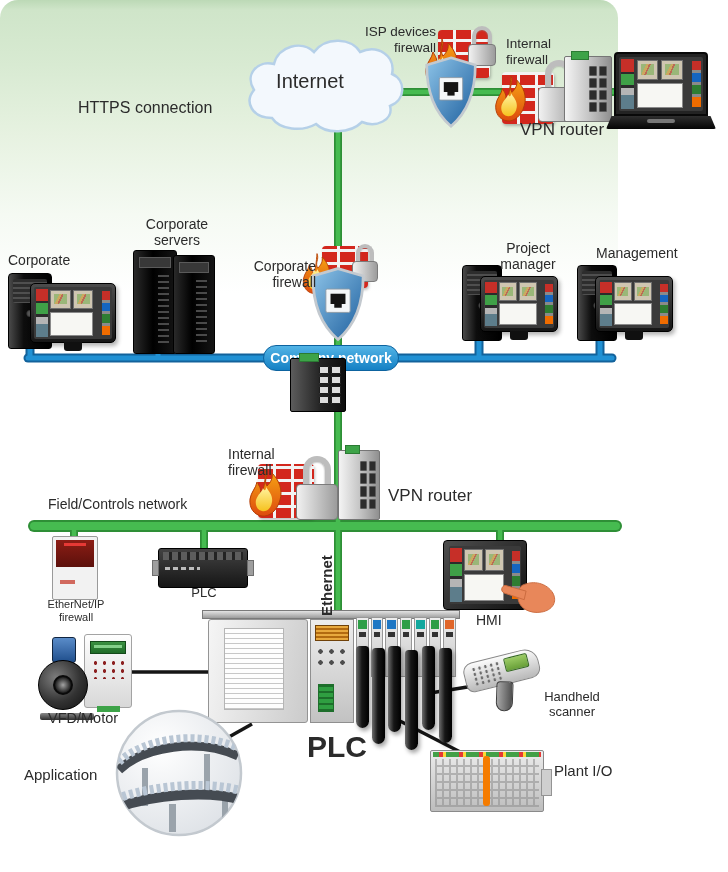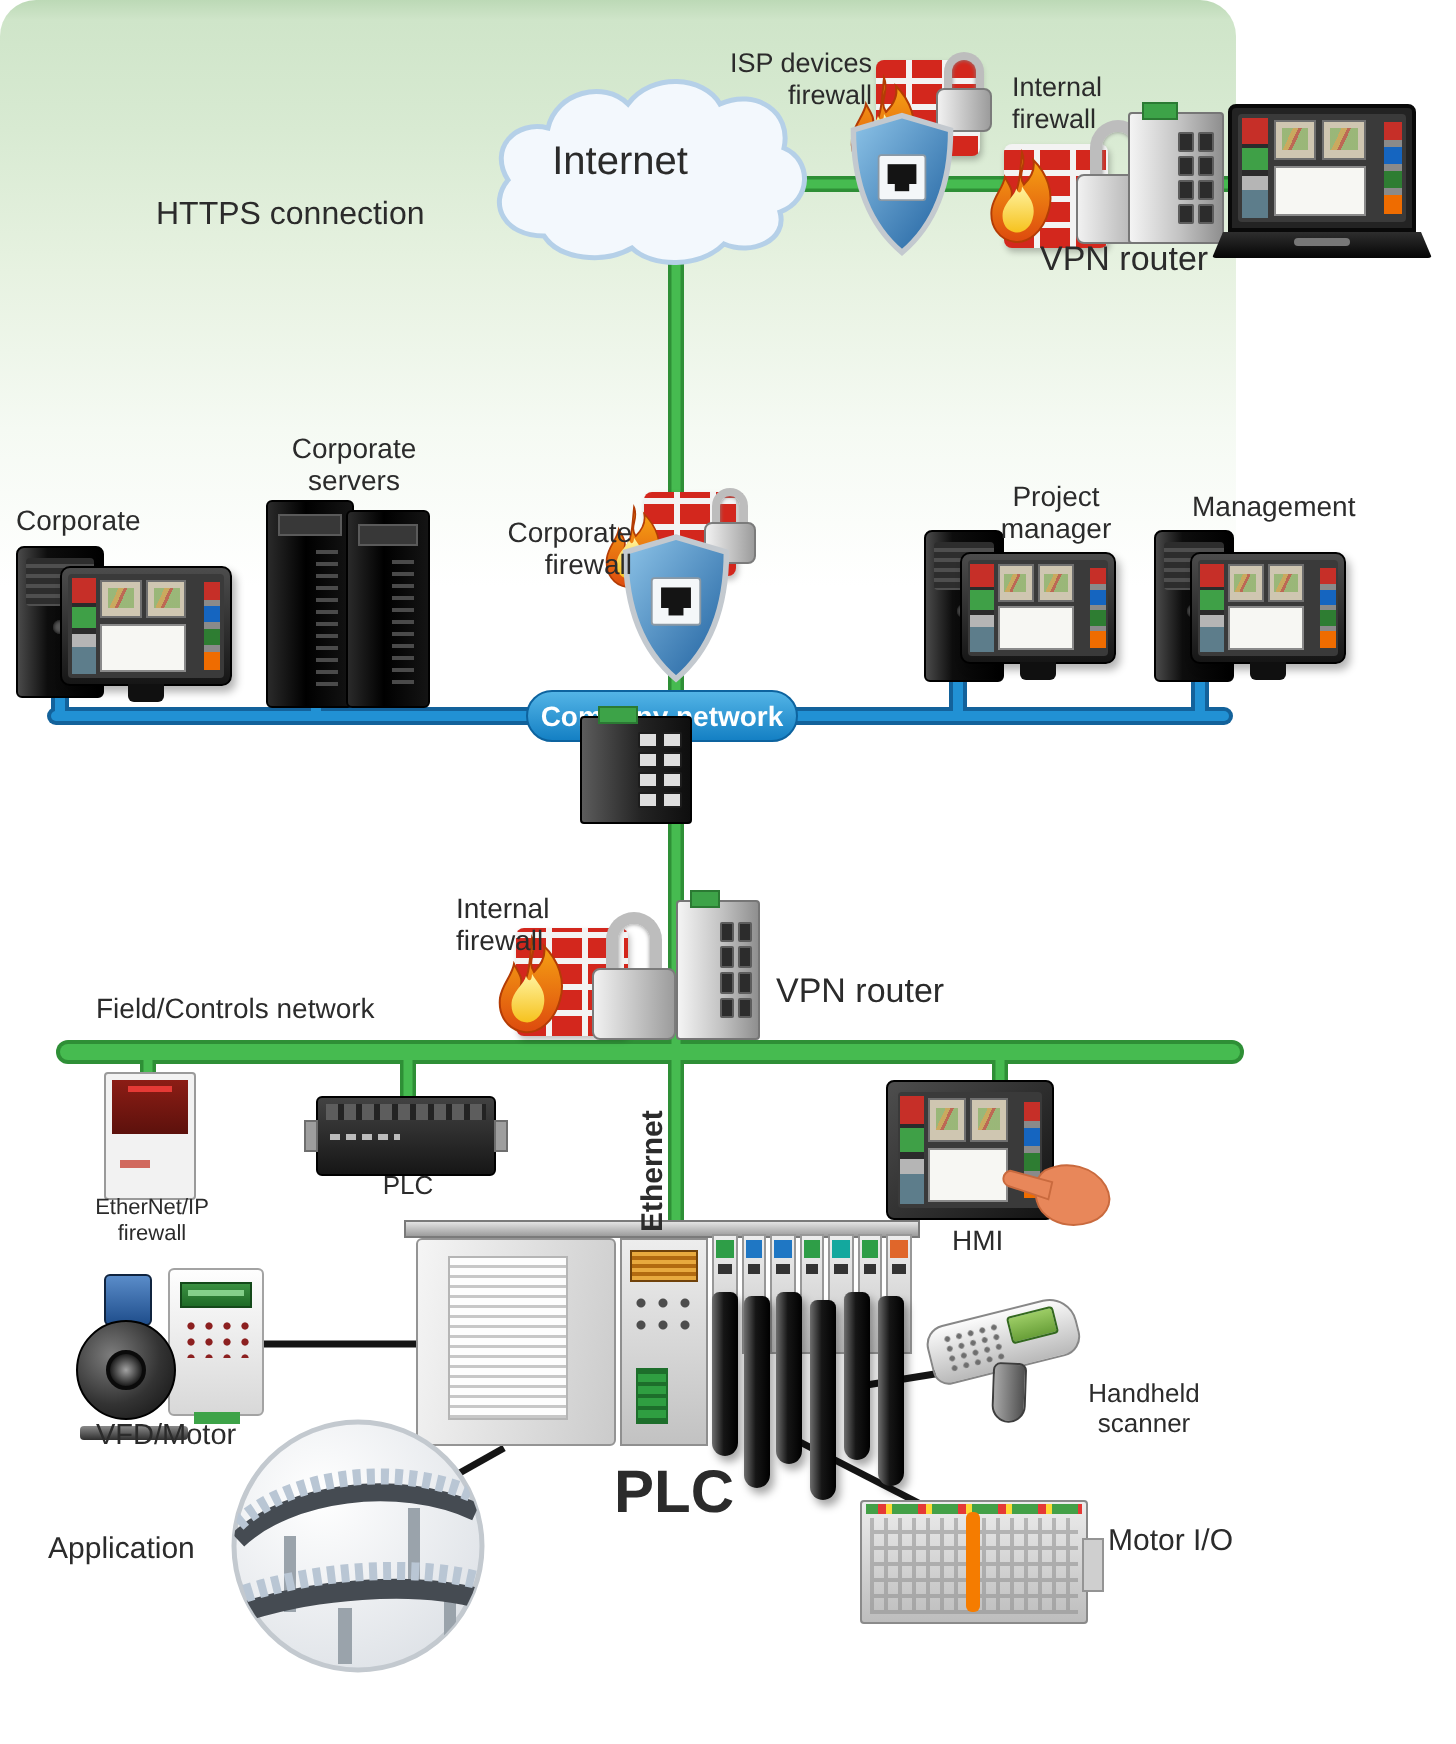--- a/index.html
+++ b/index.html
@@ -436,21 +436,21 @@
 <div class="lbl c" style="left:532px;top:690px;width:80px;font-size:13px">
   <div>Handheld</div>
   <div>scanner</div>
 </div>
 
 <div class="dev fieldio" style="left:430px;top:750px;width:114px;height:62px">
   <i class="ftop"></i>
     <i class="frows"></i>
     <i class="fstripe"></i>
 </div>
-<div class="lbl" style="left:554px;top:762px;font-size:15px">Motor I/O</div>
+<div class="lbl" style="left:554px;top:762px;font-size:15px">Plant I/O</div>
 
 <svg class="dev" style="left:114px;top:708px" width="130" height="130" viewBox="0 0 130 130">
   <defs>
     <radialGradient id="apg" cx="35%" cy="30%" r="80%">
       <stop offset="0" stop-color="#ffffff"></stop>
         <stop offset="1" stop-color="#dde1e6"></stop>
     </radialGradient>
     <clipPath id="apc">
         <circle cx="65" cy="65" r="62"></circle>
       </clipPath>

